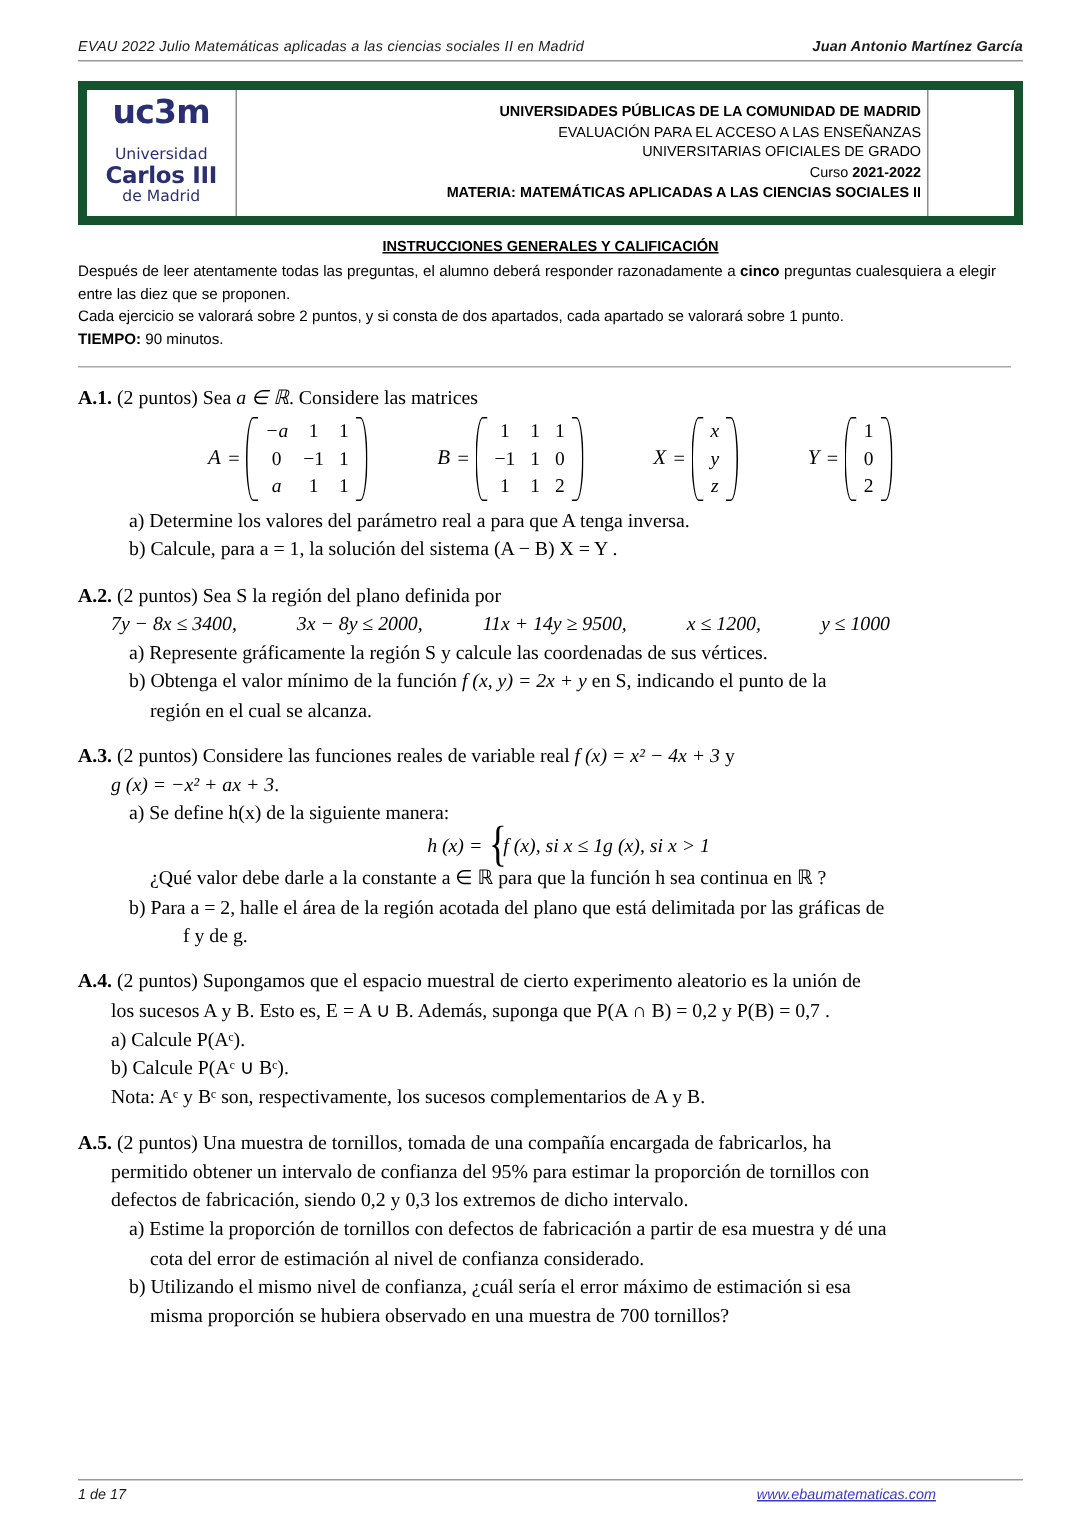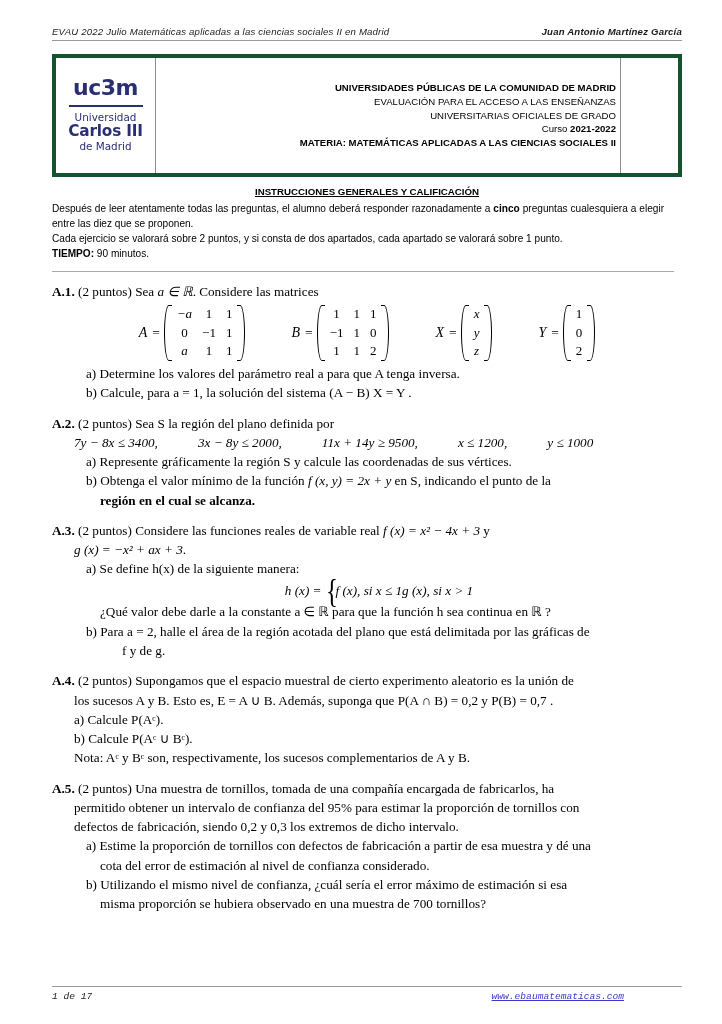--- a/index.html
+++ b/index.html
@@ -31,22 +31,22 @@
     border-bottom: 1.1px solid #9a9a9a;
     margin-right: 0px;
     letter-spacing: 0.02em;
   }
   .runhead .rh-right { font-weight: 700; }
 
   
   .hdr-table {
     margin-top: 13px;
     display: flex;
-    border: 4px solid #14532d;
-    height: 123px;
+    border: 6px solid #14532d;
+    height: 96px;
   }
   .hdr-logo {
     width: 100px;
     border-right: 1px solid #8d8d8d;
     display: flex; flex-direction: column;
     align-items: center; justify-content: center;
     padding: 5px 4px 6px 4px;
   }
   .uc3m-top {
     font-family: "DejaVu Sans", sans-serif;
@@ -193,21 +193,21 @@
   }
   .pw-lines { display: flex; flex-direction: row; line-height: 1.5; }
 
   
   .footer {
     position: absolute;
     left: 52px; right: 40px; bottom: 22px;
     border-top: 1px solid #9a9a9a;
     padding-top: 4px;
     display: flex; justify-content: space-between; align-items: flex-end;
-    font-family: Liberation Mono, monospace;
+    font-family: Liberation Sans, sans-serif;
     font-style: italic;
     font-size: 9.6px;
   }
   .footer .fl { color: #1a1a1a; }
   .footer .fr {
     color: #3a39c8;
     text-decoration: underline;
     margin-right: 58px;
   }
 </style>
@@ -363,21 +363,21 @@
       </div>
       <div class="indent-1" style="display:flex; gap:40px; white-space:nowrap;">
         <span class="mi">7y − 8x ≤ 3400,</span>
         <span class="mi">3x − 8y ≤ 2000,</span>
         <span class="mi">11x + 14y ≥ 9500,</span>
         <span class="mi">x ≤ 1200,</span>
         <span class="mi">y ≤ 1000</span>
       </div>
       <div class="sub2">a) Represente gráficamente la región S y calcule las coordenadas de sus vértices.</div>
       <div class="sub2"><span>b) Obtenga el valor mínimo de la función </span><span class="mi">f (x, y) = 2x + y</span><span> en S, indicando el punto de la</span></div>
-      <div class="sub2" style="margin-left:48px;font-weight:bold;">región en el cual se alcanza.</div>
+      <div class="sub2" style="margin-left:48px;">región en el cual se alcanza.</div>
     </div>
 
     <div class="ex">
       <div class="ex-head">
         <span class="ex-num">A.3.</span>
         <span>(2 puntos)</span>
         <span>Considere las funciones reales de variable real </span><span class="mi">f (x) = x² − 4x + 3</span><span> y</span>
       </div>
       <div class="indent-1"><span class="mi">g (x) = −x² + ax + 3</span><span>.</span></div>
       <div class="sub2">a) Se define h(x) de la siguiente manera:</div>

